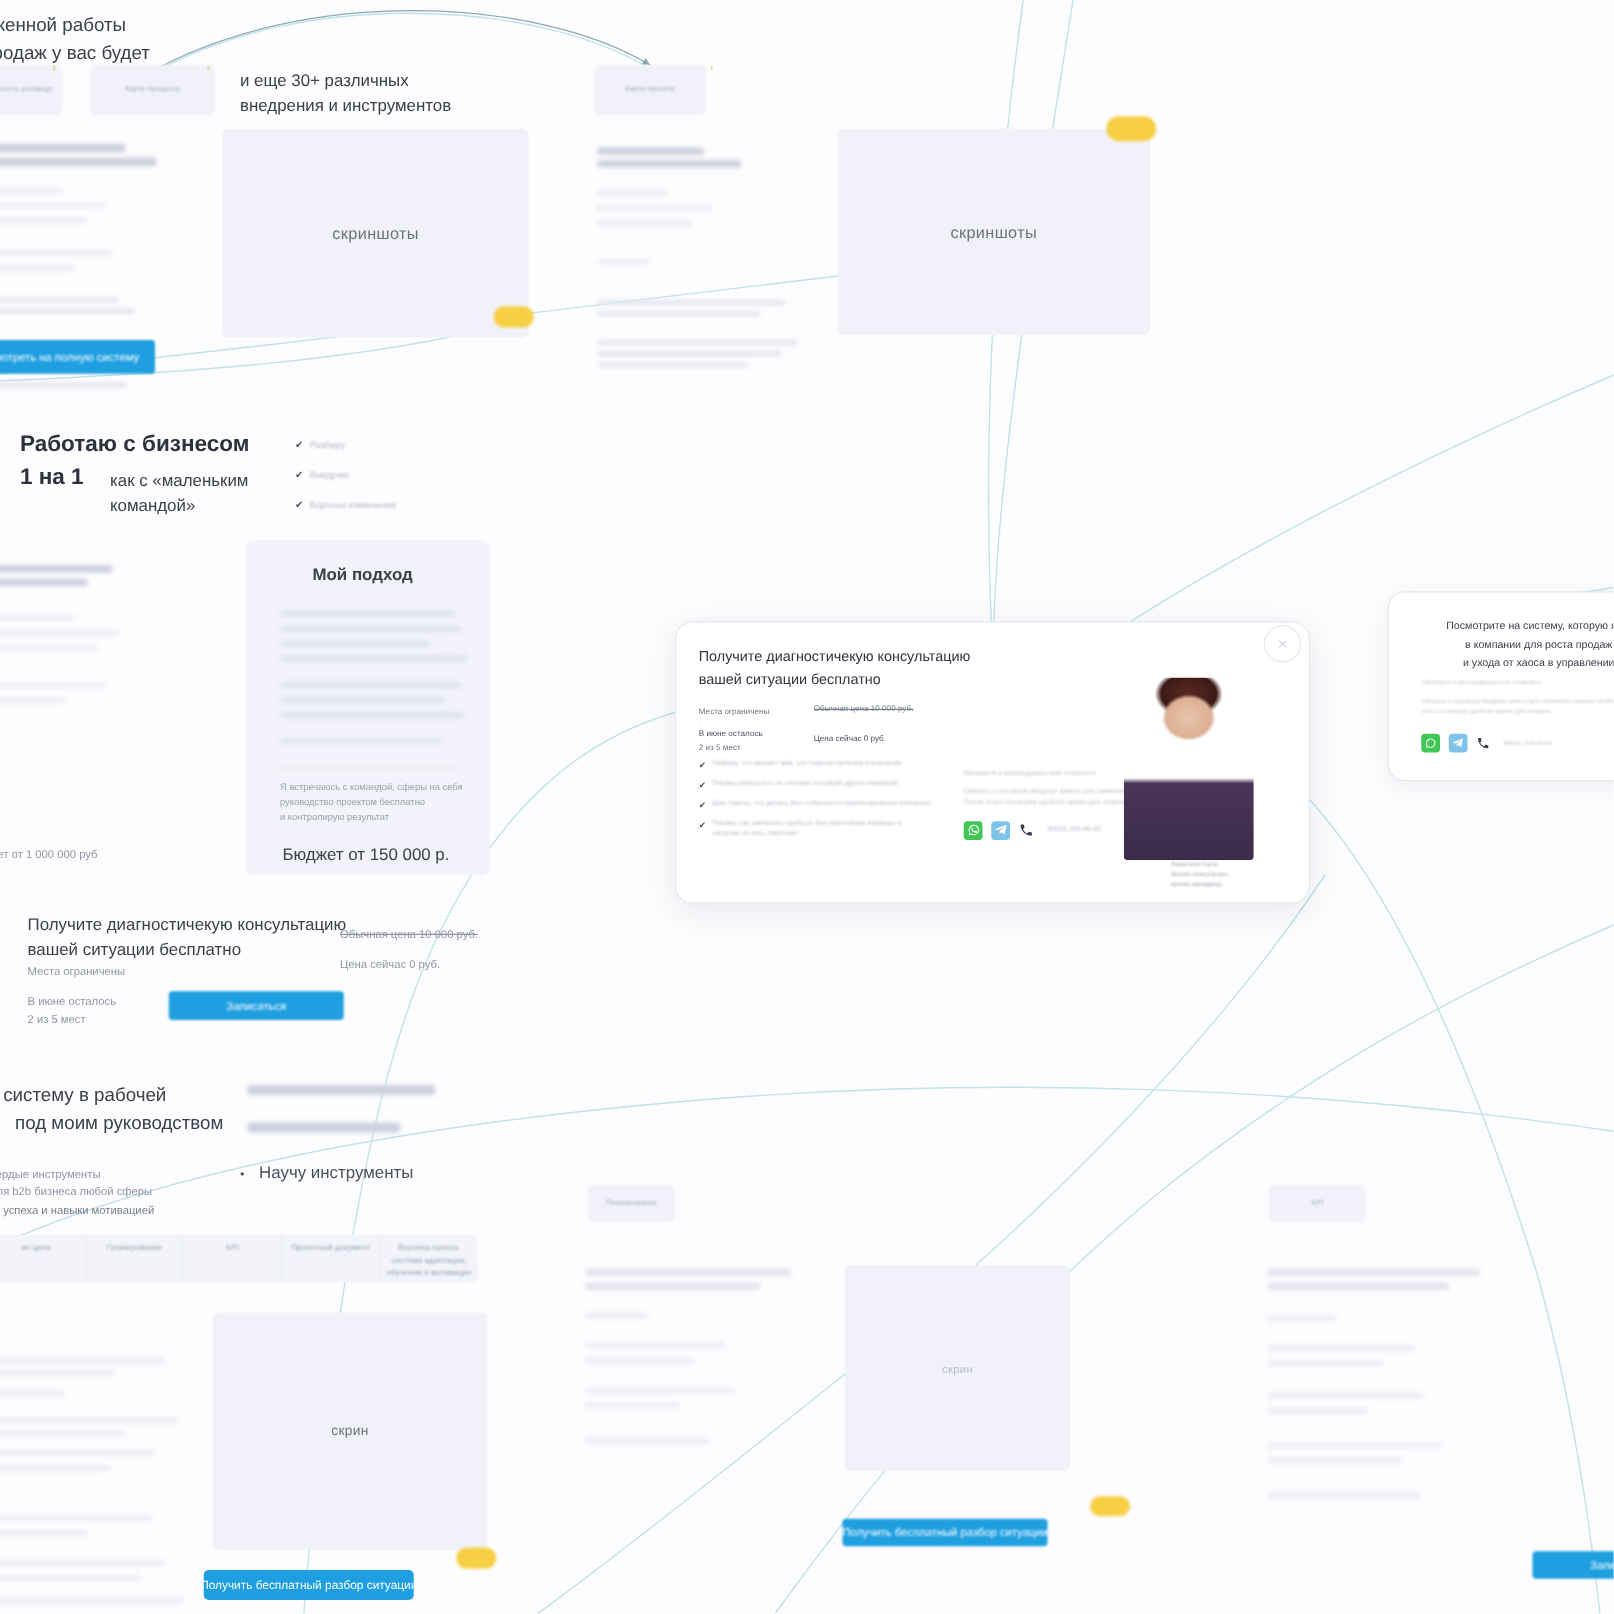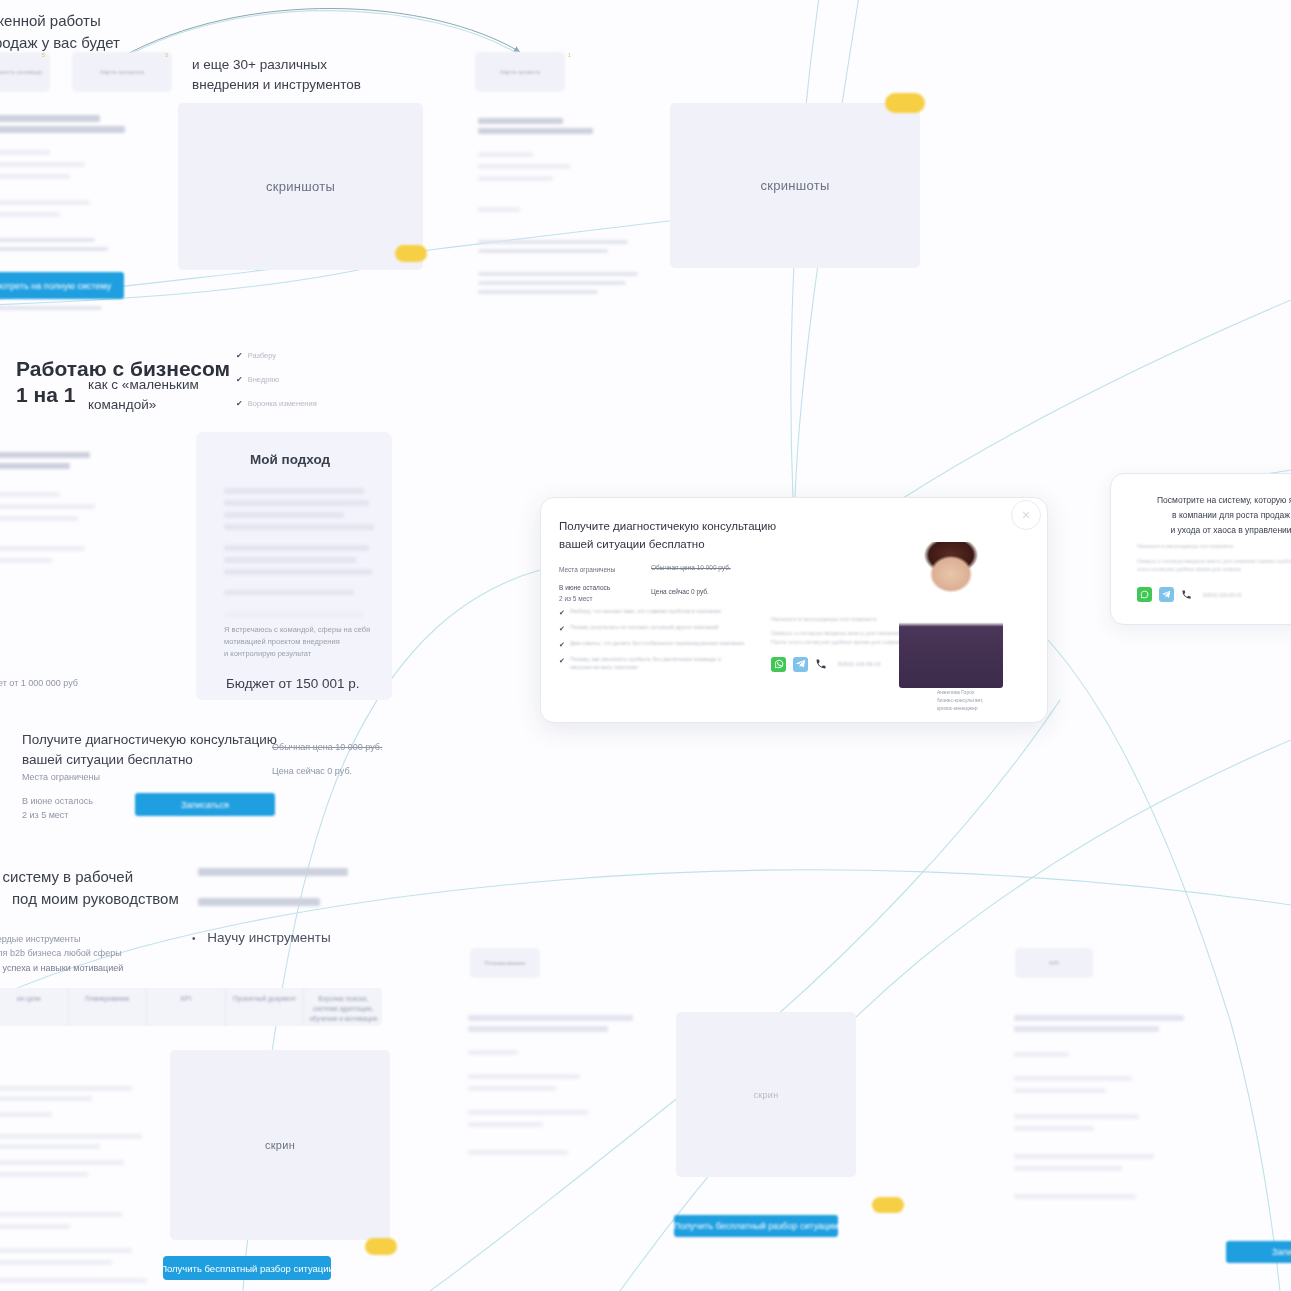--- a/index.html
+++ b/index.html
@@ -64,21 +64,21 @@
     padding: 6px 4px;
     font-size: 6.5px; line-height: 1.5;
     color: #9aa0b2;
     text-align: center;
     border-right: 1px solid #e8eaf3;
     filter: blur(0.9px);
   }
   .tabstrip .tab:last-child { border-right: none; }
   
   .sharp-text { position: absolute; color: #3a3f4c; }
-  .headline-xl { font-size: 21px; font-weight: 700; color: #2d313c; line-height: 1.25; margin-top: 12px; }
+  .headline-xl { font-size: 18px; font-weight: 700; color: #2d313c; line-height: 1.25; }
   .headline-lg { font-size: 15px; color: #3b404d; line-height: 1.45; }
   .headline-md { font-size: 13.5px; color: #3b404d; line-height: 1.5; }
   .body-sm { font-size: 9px; color: #8f95a6; line-height: 1.6; }
   .body-xs { font-size: 7.5px; color: #a4a9b8; line-height: 1.6; }
   .check-row { display: flex; align-items: flex-start; gap: 5px; margin-bottom: 8px; }
   .check-row .tick { color: #4b5160; font-size: 8px; line-height: 1.4; }
   
   #modal {
     position: absolute;
     left: 540px; top: 497px;
@@ -297,24 +297,24 @@
   <div class="mockline" style="left:224px; top:500px; width:145px; height:6px;"></div>
   <div class="mockline" style="left:224px; top:512px; width:120px; height:6px;"></div>
   <div class="mockline" style="left:224px; top:524px; width:150px; height:6px;"></div>
   <div class="mockline" style="left:224px; top:545px; width:145px; height:6px;"></div>
   <div class="mockline" style="left:224px; top:557px; width:132px; height:6px;"></div>
   <div class="mockline" style="left:224px; top:569px; width:148px; height:6px;"></div>
   <div class="mockline" style="left:224px; top:590px; width:130px; height:5px;"></div>
   <div class="mockline faint" style="left:224px; top:612px; width:140px; height:5px;"></div>
   <div class="sharp-text body-xs" style="left:224px; top:624px; width:160px; color:#9aa0ae;">
     <div>Я встречаюсь с командой, сферы на себя</div>
-    <div>мотивацией проектом внедрения</div>
+    <div>руководство проектом бесплатно</div>
     <div>и контролирую результат</div>
   </div>
-  <div class="sharp-text headline-md" style="left:226px; top:674px;">Бюджет от 150 001 р.</div>
+  <div class="sharp-text headline-md" style="left:226px; top:674px;">Бюджет от 150 000 р.</div>
 
   <div class="sharp-text headline-md" style="left:22px; top:730px; width:260px;">
     <div>Получите диагностичекую консультацию</div>
     <div>вашей ситуации бесплатно</div>
   </div>
   <div class="sharp-text body-sm" style="left:22px; top:770px;">Места ограничены</div>
   <div class="sharp-text body-sm" style="left:22px; top:794px;">
     <div>В июне осталось</div>
     <div>2 из 5 мест</div>
   </div>

